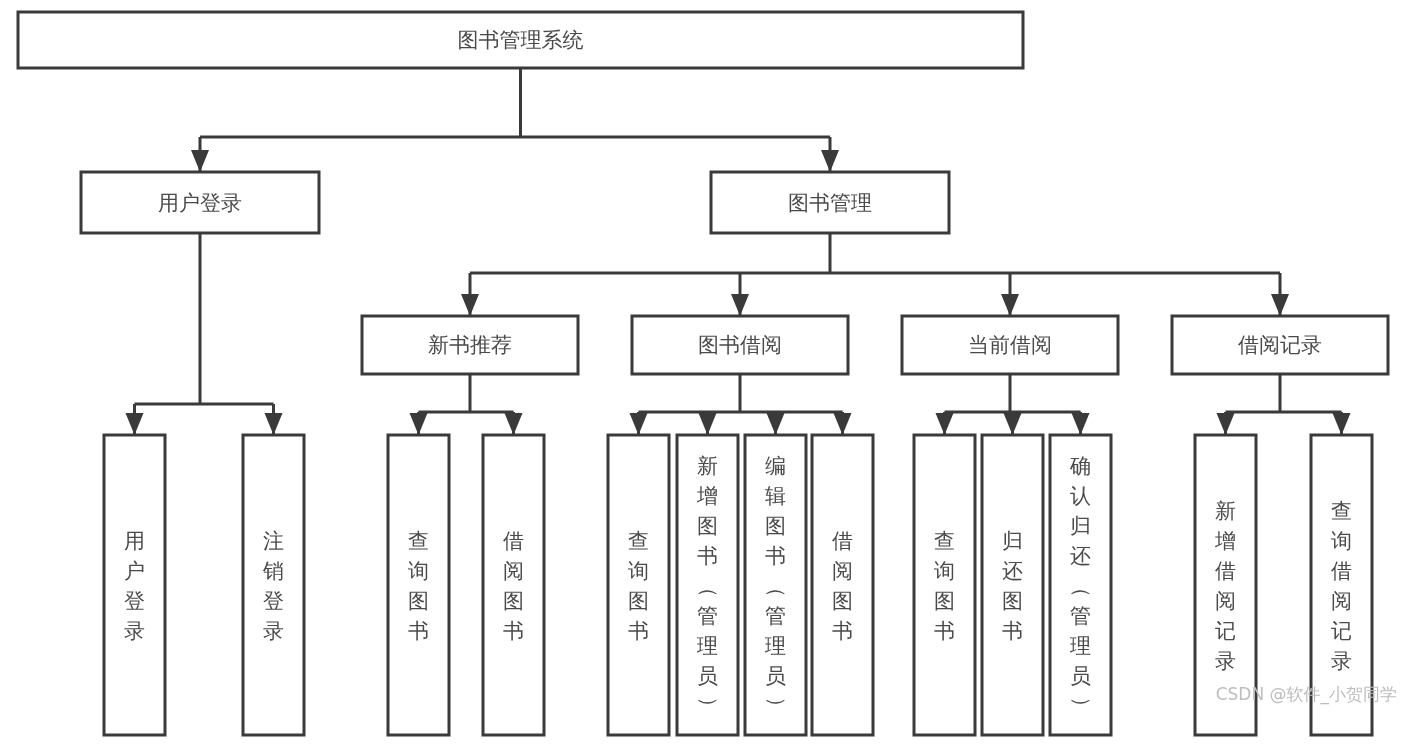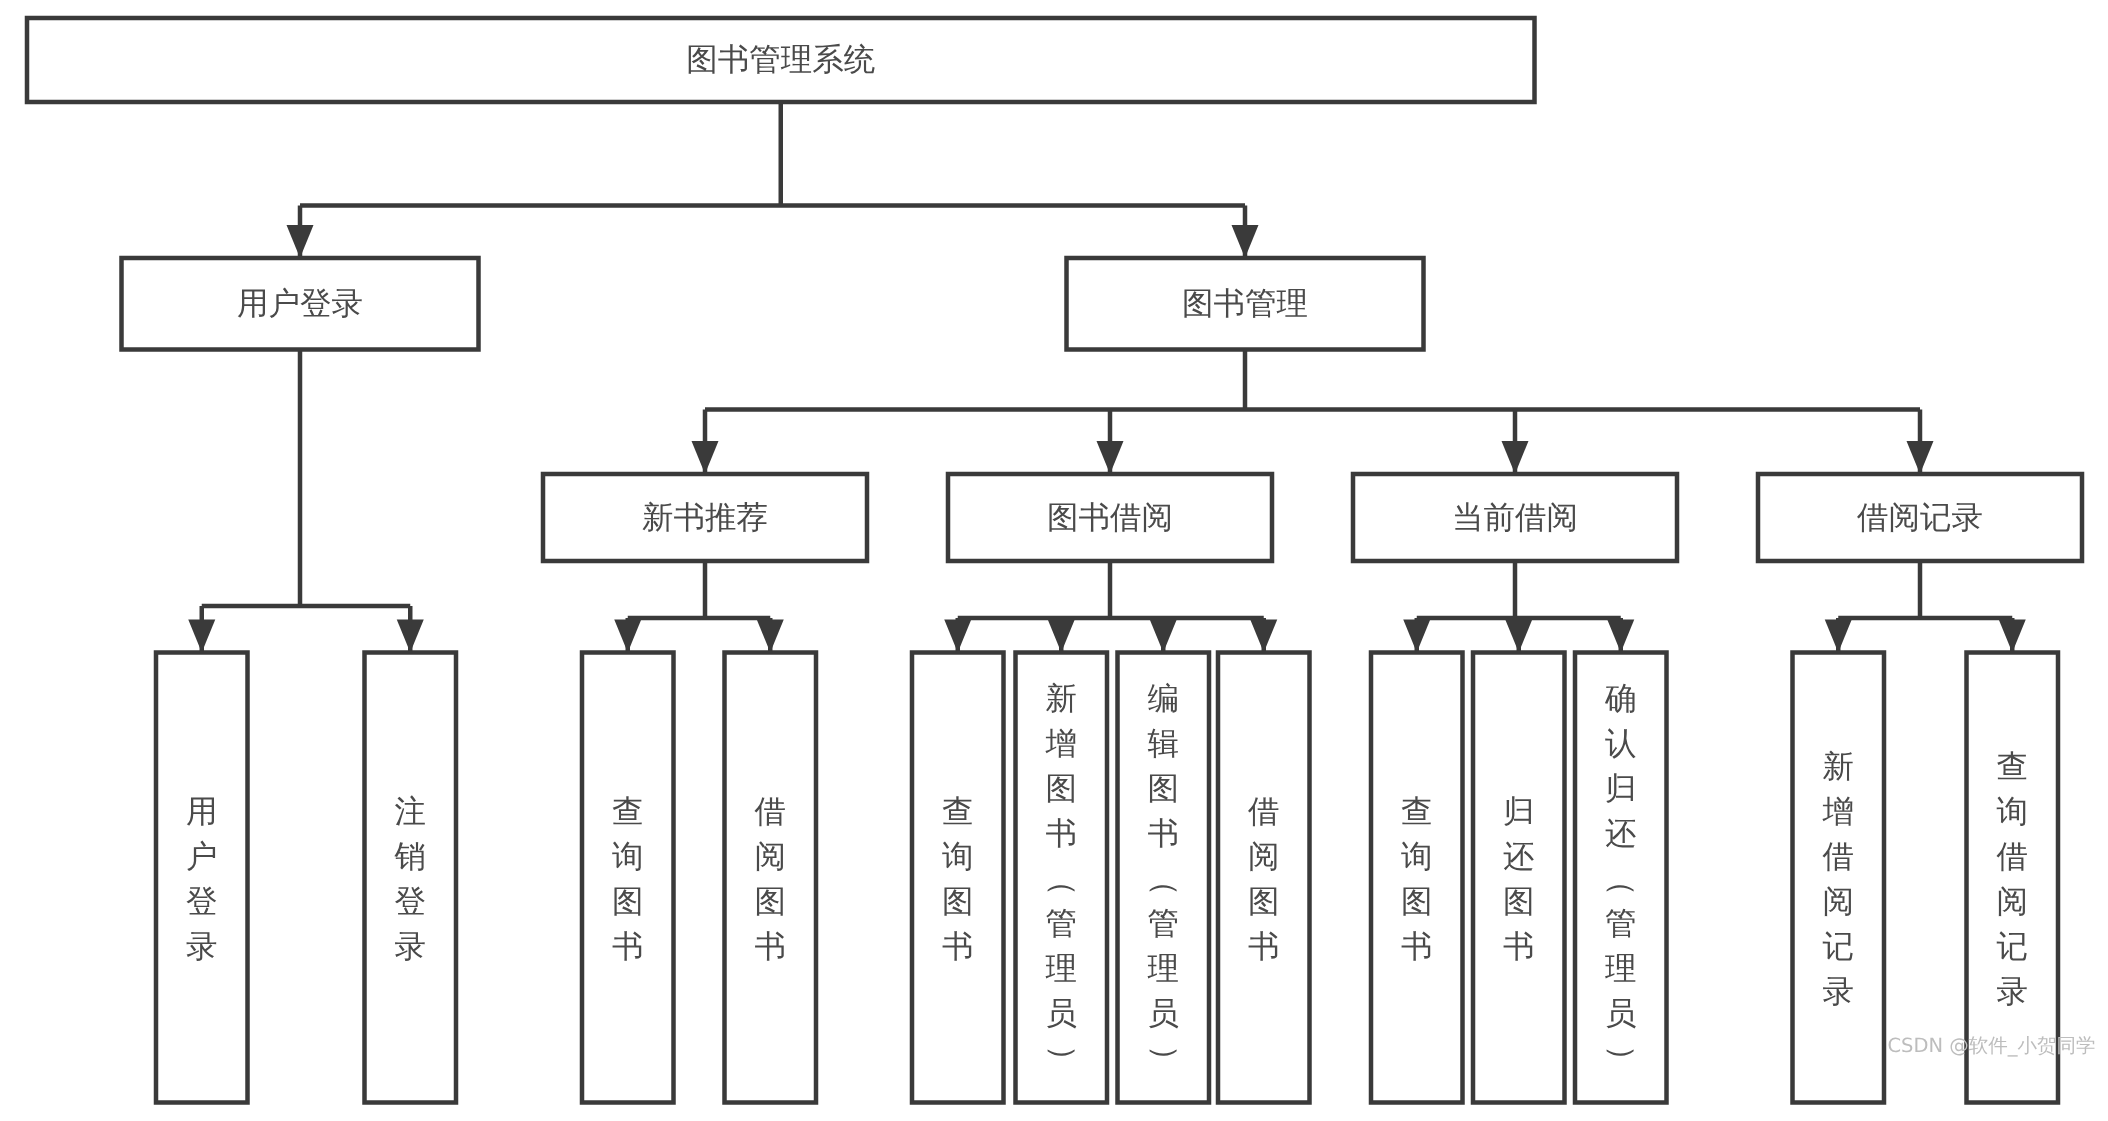--- a/index.html
+++ b/index.html
@@ -56,21 +56,21 @@
   }
   .arrow-head {
     fill: #3a3a3a;
     stroke: none;
   }
   .watermark {
     position: absolute;
     right: 8px;
     bottom: 4px;
     color: #bdbdbd;
-    font-size: 13px;
+    font-size: 17px;
     font-family: "DejaVu Sans", "Liberation Sans", sans-serif;
     white-space: nowrap;
     user-select: none;
   }
 </style>
 </head>
 <body>
 
 <div id="diagram-root">
   <svg class="diagram-canvas" viewBox="0 0 1405 747">

